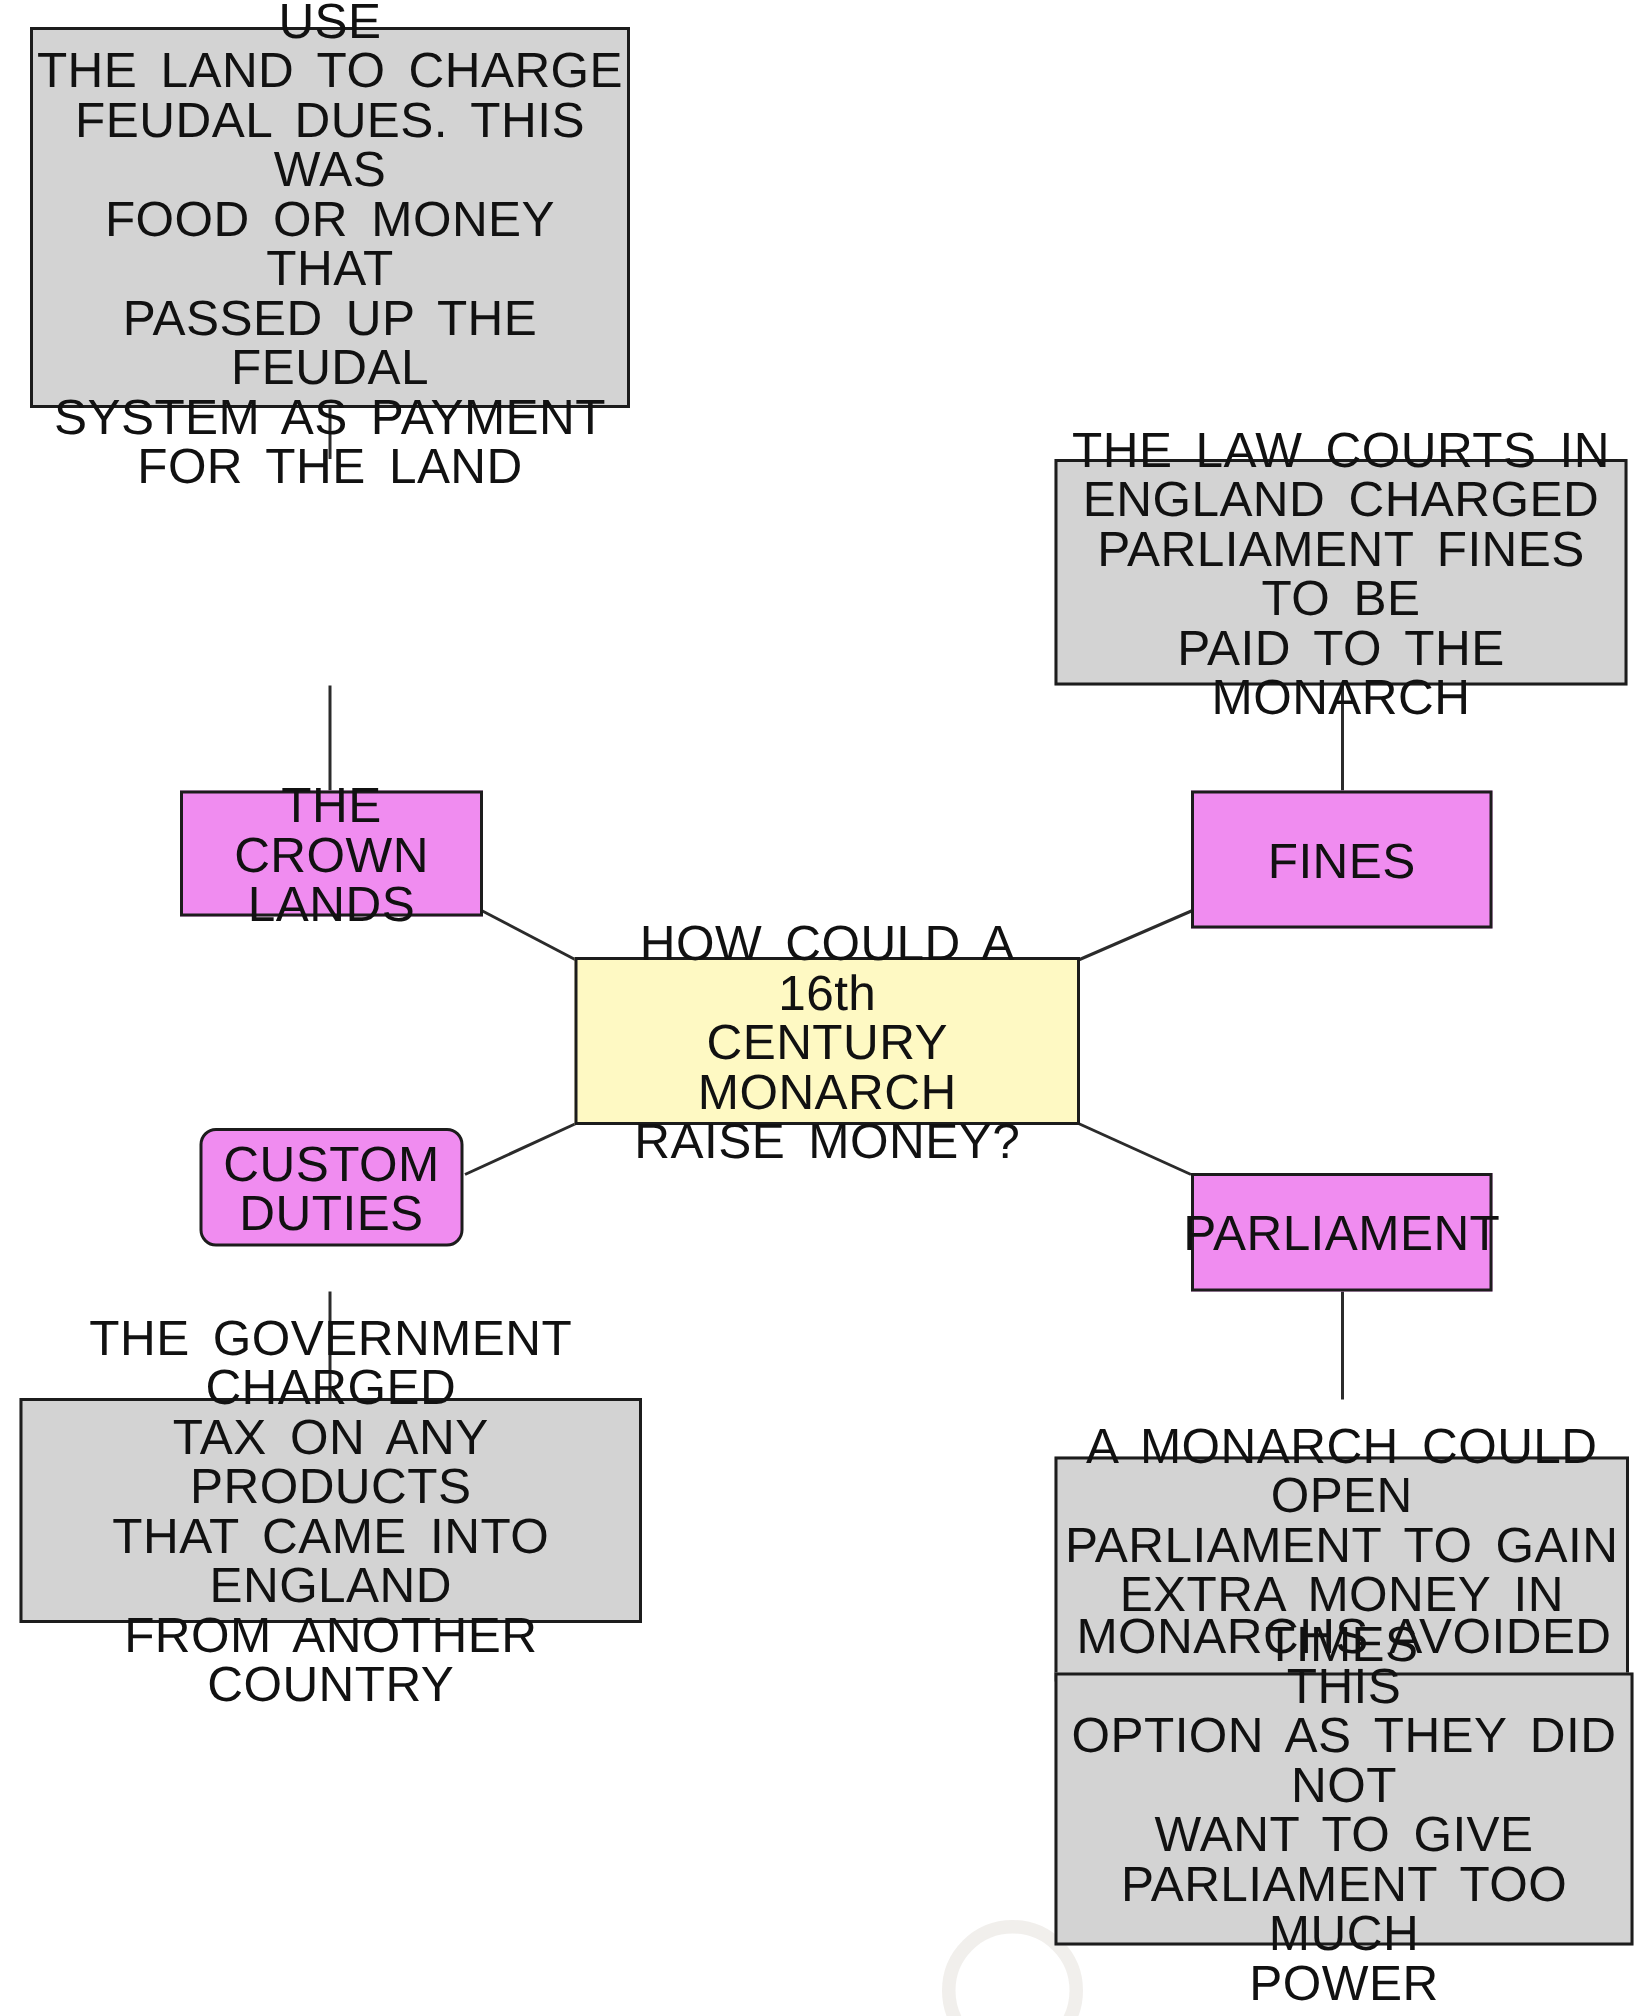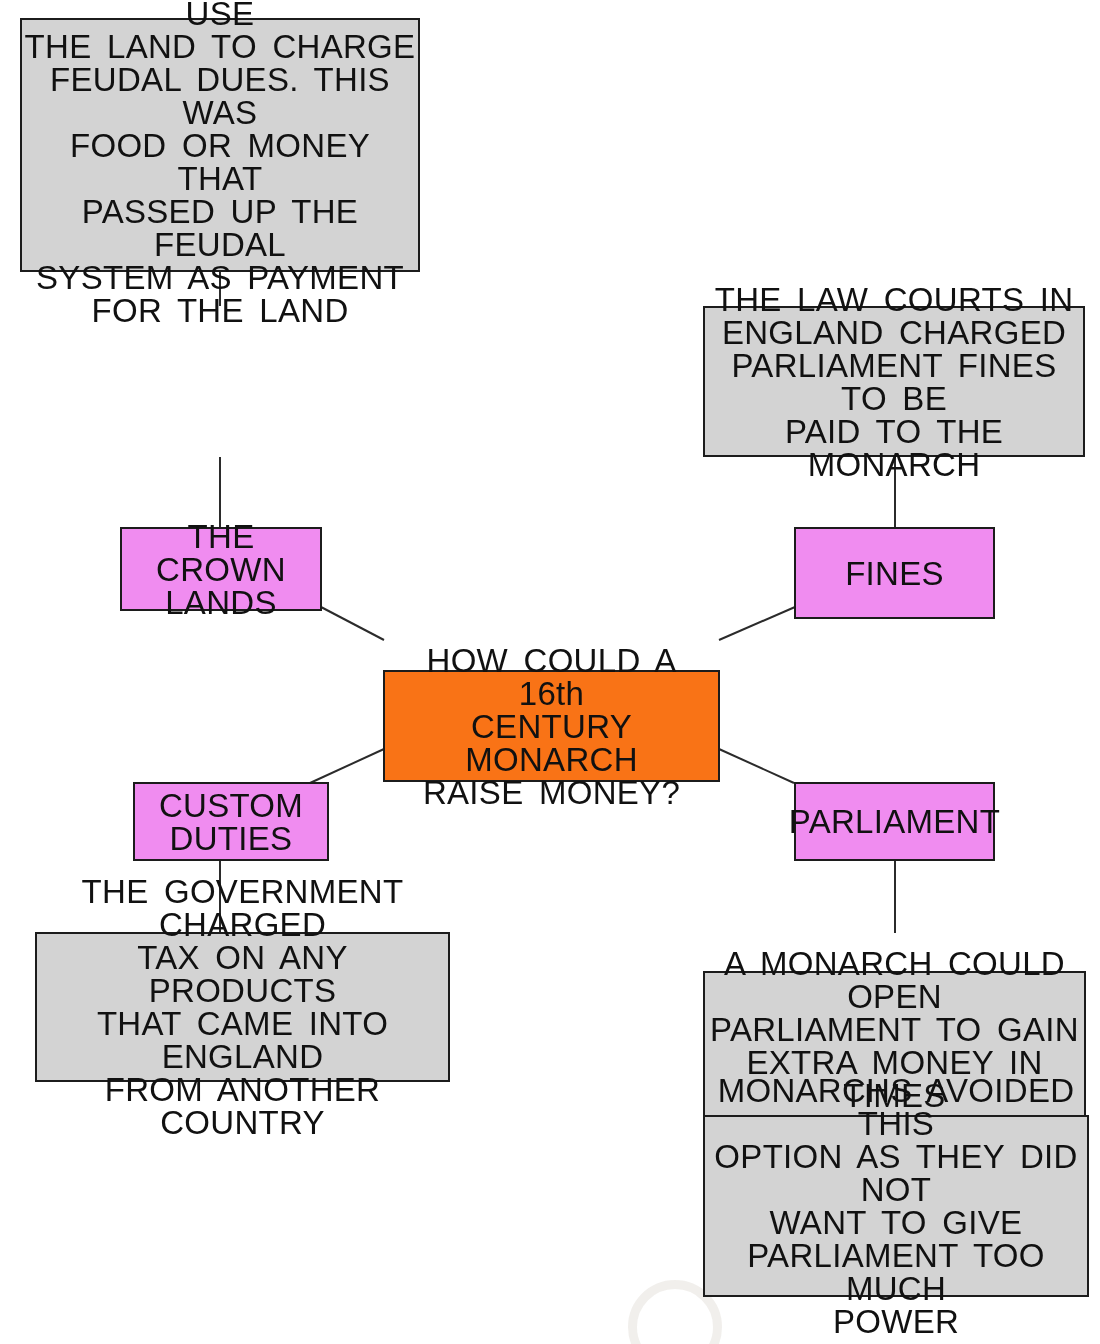--- a/index.html
+++ b/index.html
@@ -39,32 +39,32 @@
   }
   .node .txt {
     white-space: pre-line;
     font-size: 33px;
     line-height: 33px;
     letter-spacing: 0.3px;
     word-spacing: 6px;
   }
   .note   { background: #d3d3d3; }
   .branch { background: #f08cf0; }
-  .topic  { background: #f97316; margin-top: 32px; }
+  .topic  { background: #fef9c3; }
 
   
   #node-feudal-dues      { left: 20px;  top: 18px;   width: 400px; height: 254px; }
   #node-sell-rent        { left: 20px;  top: 306px;  width: 400px; height: 151px; }
   #node-crown-lands      { left: 120px; top: 527px;  width: 202px; height: 84px;  }
   #node-law-courts       { left: 703px; top: 306px;  width: 382px; height: 151px; }
   #node-fines            { left: 794px; top: 527px;  width: 201px; height: 92px;  }
   #node-topic            { left: 383px; top: 638px;  width: 337px; height: 112px; }
-  #node-custom-duties    { left: 133px; top: 782px;  width: 196px; height: 79px;  }
+  #node-custom-duties    { left: 133px; top: 752px;  width: 176px; height: 79px; border-radius: 11px;  }
   #node-parliament       { left: 794px; top: 782px;  width: 201px; height: 79px;  }
-  #node-customs-tax      { left: 13px;  top: 932px;  width: 415px; height: 150px; margin-left: 22px; }
+  #node-customs-tax      { left: 13px;  top: 932px;  width: 415px; height: 150px; }
   #node-open-parliament  { left: 703px; top: 933px;  width: 383px; height: 150px; margin-top: 38px; }
   #node-avoid-parliament { left: 703px; top: 1115px; width: 386px; height: 182px; }
 
   .watermark {
     position: absolute;
     left: 628px; top: 1280px;
     width: 76px; height: 76px;
     border: 9px solid #edebe7;
     border-radius: 50%;
     z-index: 0;

